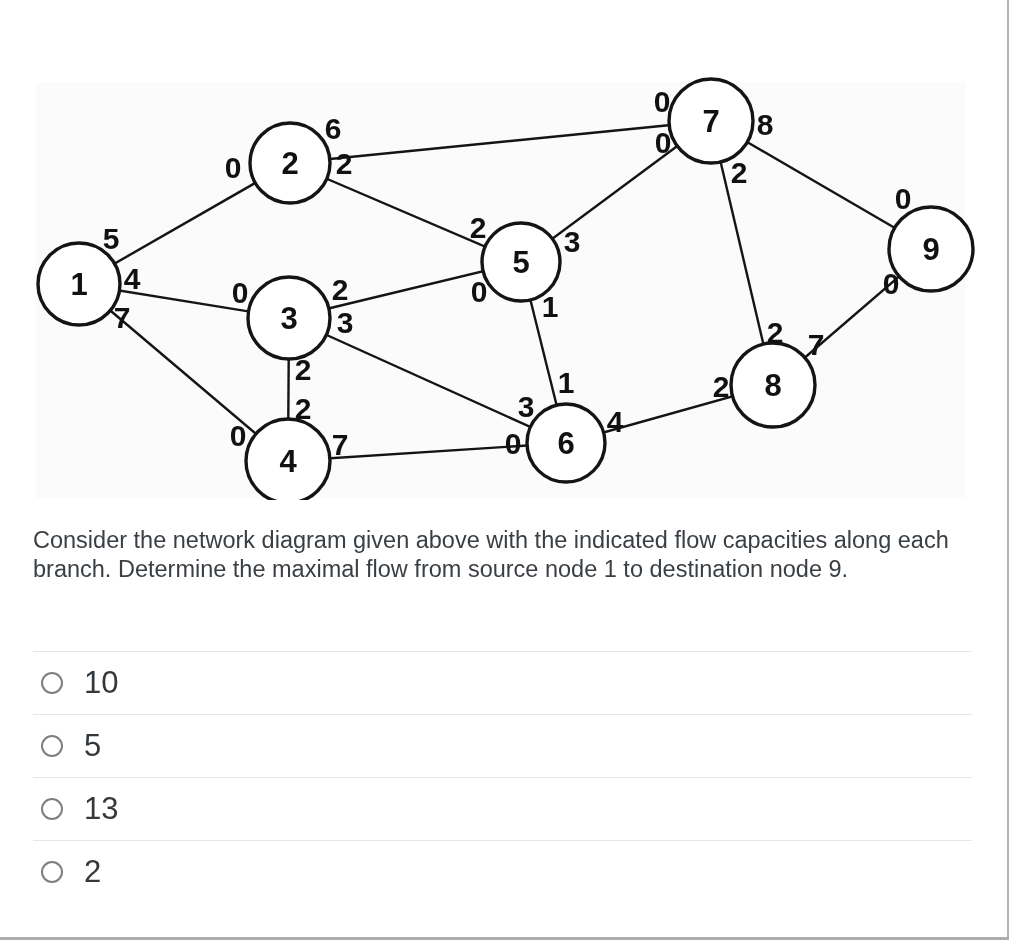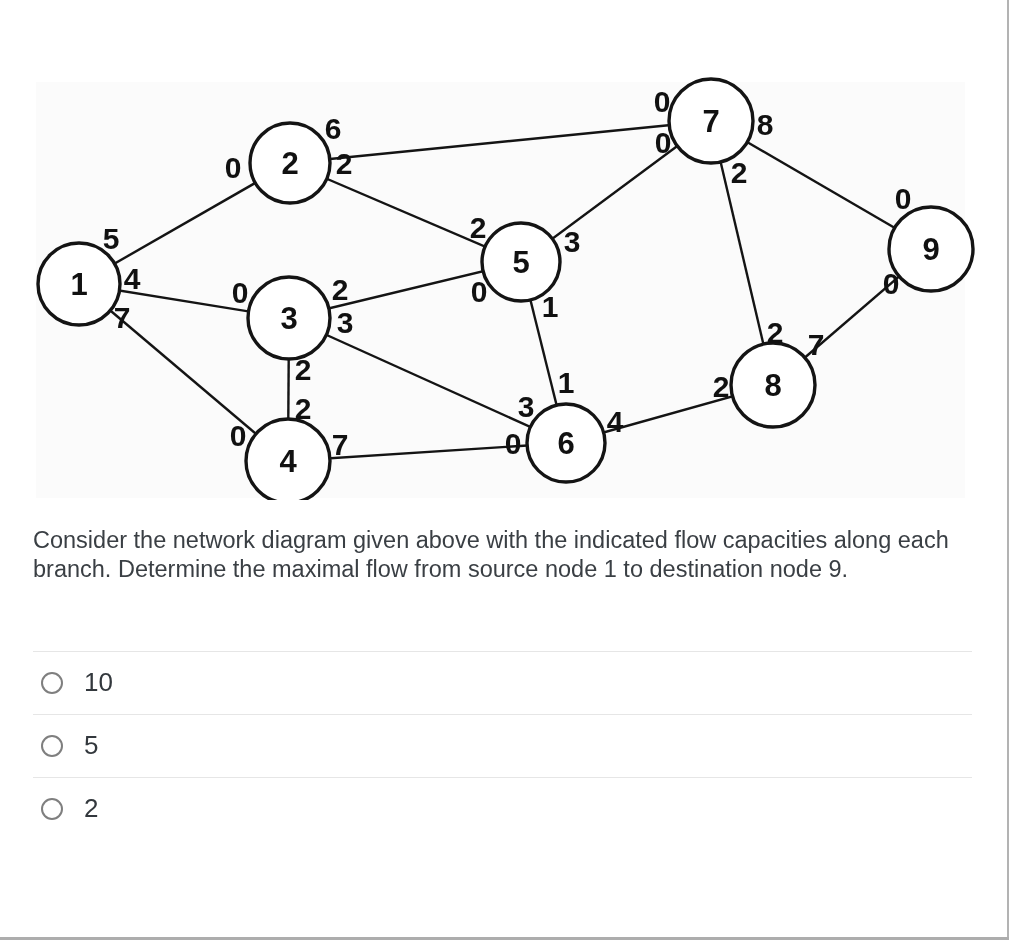--- a/index.html
+++ b/index.html
@@ -16,21 +16,21 @@
 
   
   .question { position:absolute; left:33px; top:526px; width:920px;
               font-size:23.5px; line-height:29px; color:#3a3f44; }
 
   
   .options { position:absolute; left:33px; top:651px; width:939px; }
   .option  { height:63px; display:flex; align-items:center; border-top:1px solid #e6e6e6; cursor:pointer; }
   .radio   { width:22px; height:22px; border:2px solid #7f7f7f; border-radius:50%;
              margin-left:8px; flex:0 0 auto; background:#fff; }
-  .option-label { margin-left:21px; font-size:26px; color:#33383d; line-height:1; padding-bottom:2px; }
+  .option-label { margin-left:21px; font-size:31px; color:#33383d; line-height:1; padding-bottom:2px; }
 
   
   .border-right  { position:absolute; top:0; left:1007px; width:2px; height:939px; background:#b3b3b3; }
   .border-bottom { position:absolute; top:937px; left:0; width:1009px; height:3px; background:#adadad; }
 </style>
 </head>
 <body>
 
 <div class="panel">
 
@@ -107,19 +107,23 @@
     <div class="option">
       <span class="radio"></span>
       <span class="option-label">10</span>
     </div>
     <div class="option">
       <span class="radio"></span>
       <span class="option-label">5</span>
     </div>
     <div class="option">
       <span class="radio"></span>
+      <span class="option-label">13</span>
+    </div>
+    <div class="option">
+      <span class="radio"></span>
       <span class="option-label">2</span>
     </div>
   </div>
 
   <div class="border-right"></div>
   <div class="border-bottom"></div>
 </div>
 
 </body></html>

